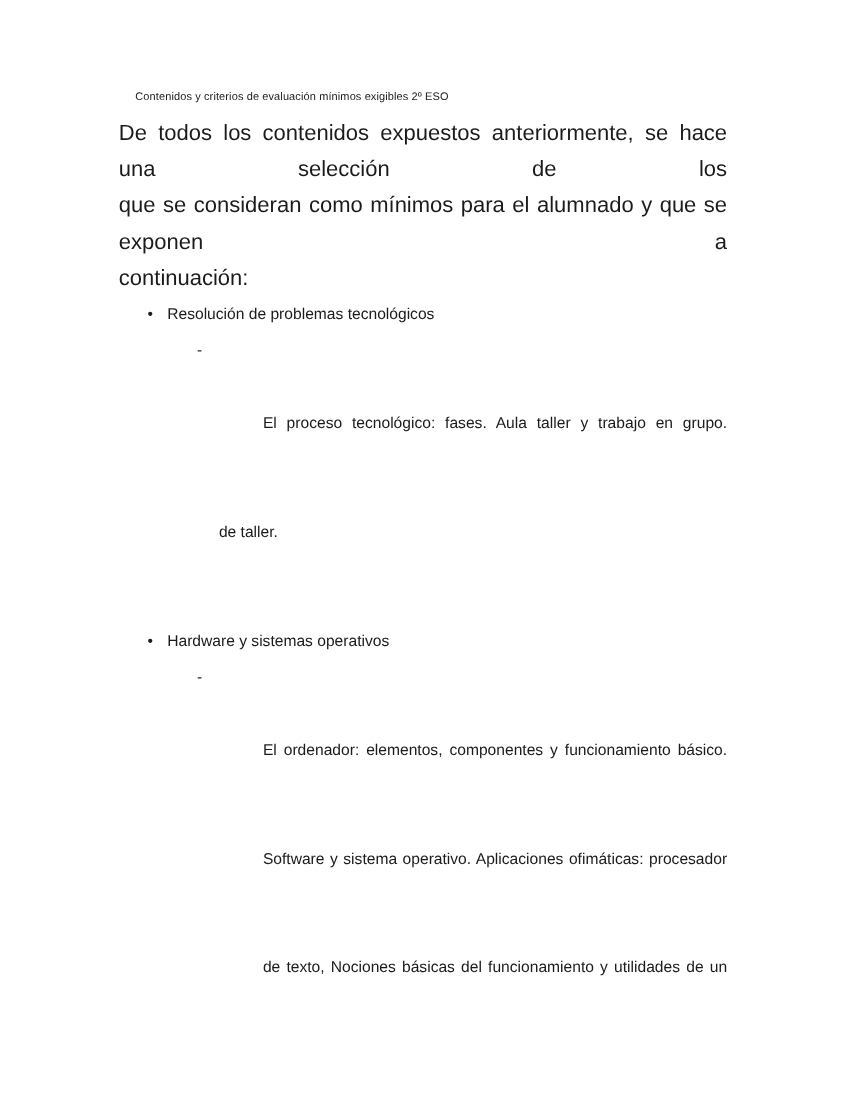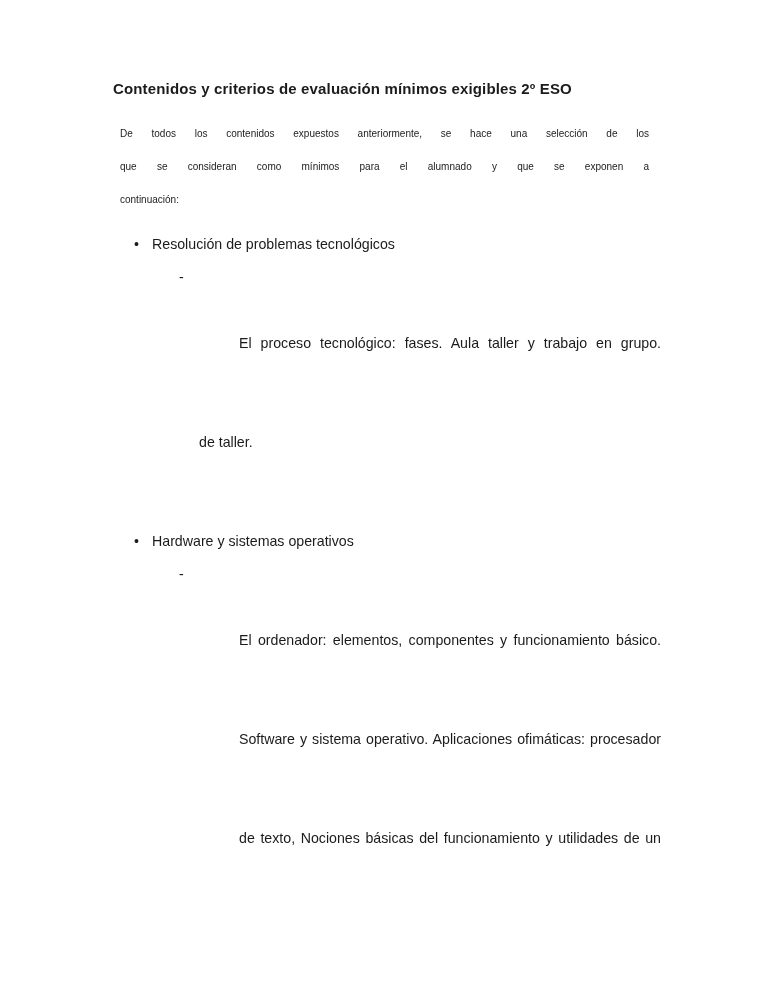--- a/index.html
+++ b/index.html
@@ -27,32 +27,32 @@
 
   
   .doc-body {
     position: absolute;
     left: 108px;
     top: 72px;
     width: 553px;   
   }
 
   .doc-title {
-    font-size: 15px;
-    font-weight: bold;
+    font-size: 10px;
+    font-weight: normal;
     line-height: 33px;
-    margin: 0 0 0 5px;
+    margin: 0 0 0 15px;
     letter-spacing: 0.01em;
     white-space: nowrap;
   }
 
   .intro-para {
-    font-size: 10px;
+    font-size: 20px;
     line-height: 33px;
-    margin: 12px;
+    margin: 0;
     text-align: justify;
     text-justify: inter-word;
   }
   
   .intro-para .just-line {
     display: block;
     text-align: justify;
     text-align-last: justify;
     white-space: pre-wrap;
   }

